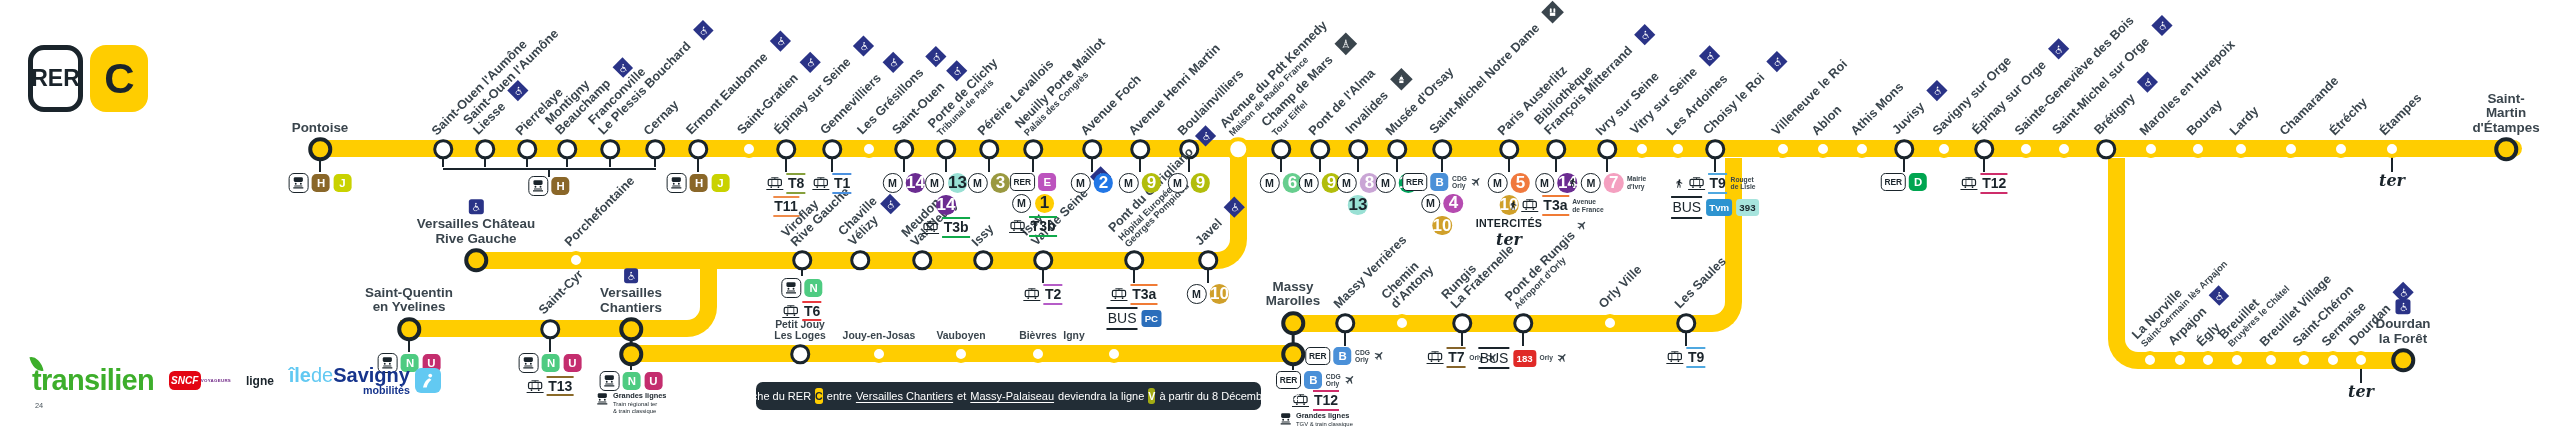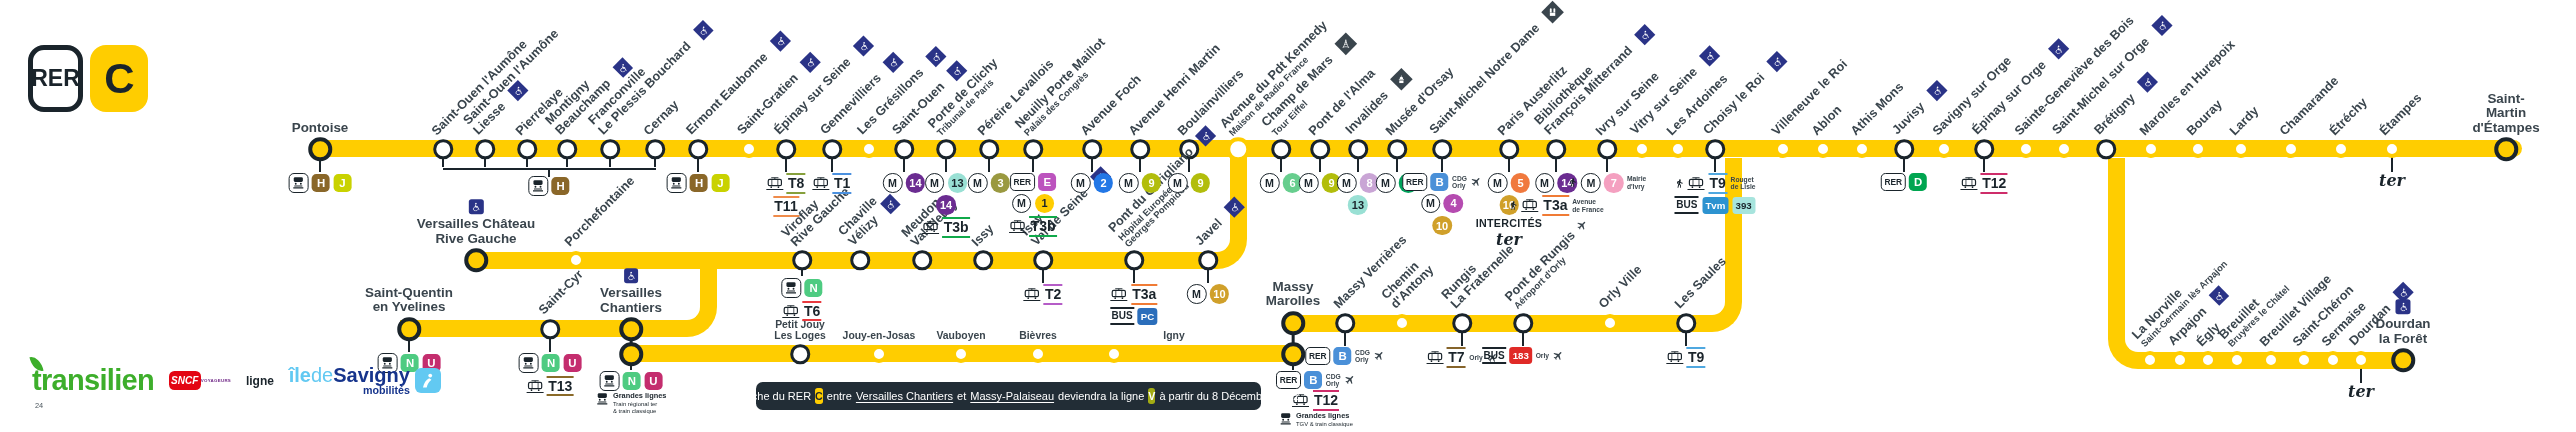--- a/index.html
+++ b/index.html
@@ -37,27 +37,27 @@
   .g45{display:inline-flex;transform:rotate(45deg)}
   .accsq{width:14.8px;height:14.8px;background:#2A3387;border-radius:2.7px;display:flex;align-items:center;justify-content:center;margin:0 auto 3.4px}
   
   .stack{position:absolute;display:flex;flex-direction:column;align-items:center;gap:2.7px;z-index:5;transform:translateX(-50%)}
   .stack.left{transform:none}
   .stack.tight{gap:1.3px}
   .crow{display:flex;align-items:center;gap:3.4px}
   .b-train{width:20px;height:20px;border:1.7px solid #1A242B;border-radius:5.4px;background:#fff;display:flex;align-items:center;justify-content:center;box-sizing:border-box;flex:none}
   .b-tl{width:18px;height:18px;border-radius:4.7px;font-size:11.4px;font-weight:bold;display:flex;align-items:center;justify-content:center;flex:none}
   .b-m{width:19.5px;height:19.5px;border-radius:50%;border:1.7px solid #1A242B;background:#fff;color:#1A242B;font-size:10.7px;font-weight:bold;display:flex;align-items:center;justify-content:center;box-sizing:border-box;flex:none}
-  .b-ml{width:19.5px;height:19.5px;border-radius:50%;font-size:11px;font-weight:bold;display:flex;align-items:center;justify-content:center;flex:none}
+  .b-ml{width:19.5px;height:19.5px;border-radius:50%;font-size:17px;font-weight:bold;display:flex;align-items:center;justify-content:center;flex:none}
   .b-rer{height:18px;padding:0 2.7px;border:1.7px solid #1A242B;border-radius:4.7px;background:#fff;color:#1A242B;font-size:8.4px;font-weight:bold;display:flex;align-items:center;box-sizing:border-box;flex:none}
   .b-rl{width:18px;height:18px;border-radius:4.7px;font-size:11.4px;font-weight:bold;display:flex;align-items:center;justify-content:center;flex:none}
   .b-tram{display:flex;align-items:center;gap:3.4px}
   .tram-ic{border-bottom:1.7px solid #1A242B;padding-bottom:0.7px;display:flex}
   .tram-lbl{font-size:14px;font-weight:bold;color:#1A242B;border-top:2.7px solid;border-bottom:2.7px solid;padding:0 1.3px;line-height:1.2}
-  .b-bus{font-size:10px;font-weight:bold;color:#1A242B;border-top:2px solid #1A242B;border-bottom:2px solid #1A242B;padding:0.7px 1.3px;line-height:1.2}
+  .b-bus{font-size:14px;font-weight:normal;color:#1A242B;border-top:2px solid #1A242B;border-bottom:2px solid #1A242B;padding:0.7px 1.3px;line-height:1.2}
   .b-bl{height:17px;min-width:18px;border-radius:3.4px;font-size:9.7px;font-weight:bold;display:flex;align-items:center;justify-content:center;padding:0 3.4px;box-sizing:border-box}
   .b-txt{font-size:6.7px;font-weight:600;color:#3A454D;line-height:1.12;text-align:left}
   .b-ter{font-family:"DejaVu Serif","Liberation Serif",serif;font-style:italic;font-weight:bold;font-size:16px;color:#1A242B;line-height:1}
   .b-ic{font-size:10.7px;font-weight:bold;color:#1A242B;letter-spacing:0.3px}
   .b-gl{display:flex;gap:4px;align-items:flex-start;text-align:left;color:#1A242B}
   .gl1{font-size:7.4px;font-weight:bold;line-height:1.15}
   .gl2{font-size:5.9px;line-height:1.2}
   .b-walk,.b-plane{display:flex}
   
   .note{position:absolute;left:756px;top:382px;width:505px;height:28px;background:#222D36;border-radius:6.7px;color:#fff;
@@ -1340,21 +1340,21 @@
       </div>
       <div class="circ c-minor" style="left: 961px; top: 354px;"></div>
       <div class="hlab sm" style="left: 961px; top: 341px;">
         <div>Vauboyen</div>
       </div>
       <div class="circ c-minor" style="left: 1038px; top: 354px;"></div>
       <div class="hlab sm" style="left: 1038px; top: 341px;">
         <div>Bièvres</div>
       </div>
       <div class="circ c-minor" style="left: 1114px; top: 354px;"></div>
-      <div class="hlab sm" style="left: 1174px; top: 341px;">
+      <div class="hlab sm" style="left: 1074px; top: 341px;">
         <div>Igny</div>
       </div>
       <div class="circ c-term" style="left: 1293px; top: 354px;"></div>
       <div class="tick" style="left: 1293px; top: 362px; height: 8px;"></div>
       <div class="stack tight left" style="top: 371px; left: 1276px;">
         <div class="crow">
           <div class="b-rer">RER</div>
           <div class="b-rl" style="background: rgb(74, 144, 216); color: rgb(255, 255, 255);">B</div>
           <div class="b-txt">
             <div>CDG</div>

